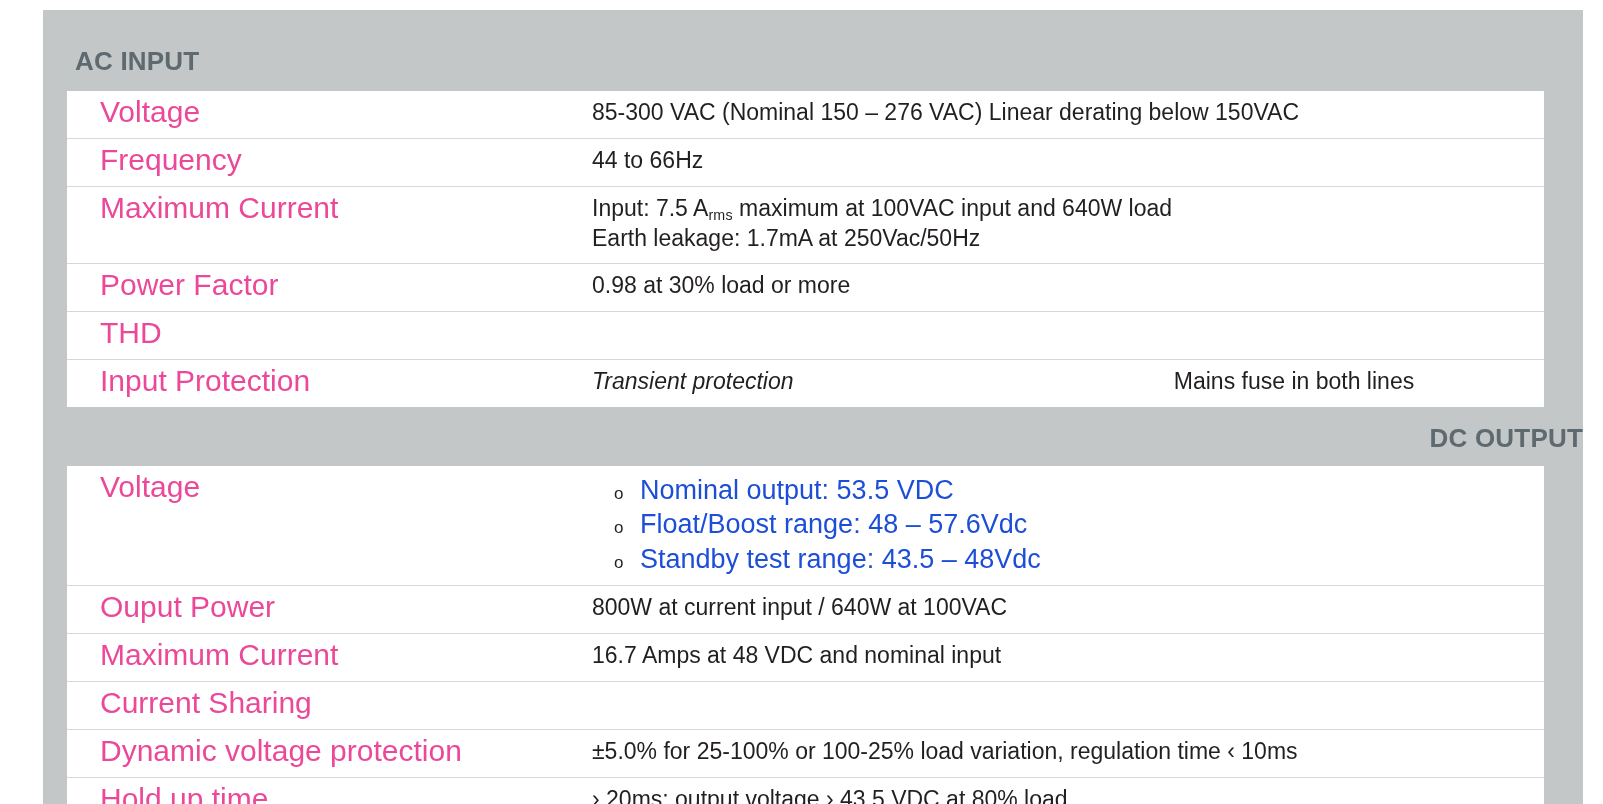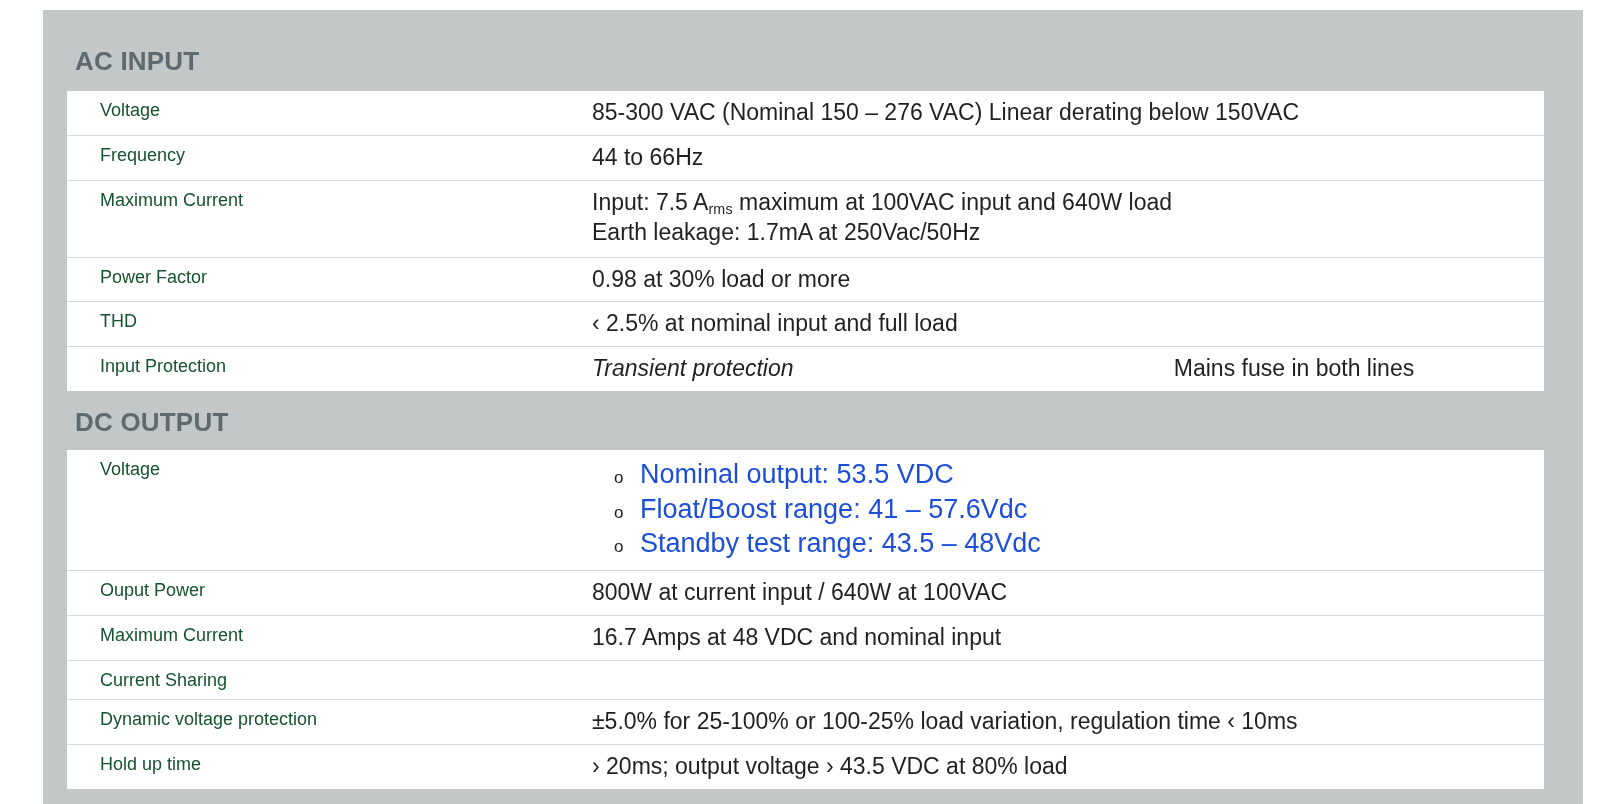--- a/index.html
+++ b/index.html
@@ -43,21 +43,21 @@
   
   .section-heading {
     font-size: 26px;
     font-weight: bold;
     color: #5e6a70;
     letter-spacing: 0.2px;
     padding-left: 32px;
     box-sizing: border-box;
   }
   .sec-ac { padding-top: 36px; padding-bottom: 14px; }
-  .sec-dc { padding-top: 16px; padding-bottom: 12px; }
+  .sec-dc { padding-top: 16px; padding-bottom: 12px; text-align: right; }
 
   
   .table {
     width: 1477px;
     margin-left: 24px;
     background: #ffffff;
     border-collapse: collapse;
     box-sizing: border-box;
   }
 
@@ -66,23 +66,23 @@
     width: 100%;
     box-sizing: border-box;
     border-bottom: 1px solid #d6d8d9;
   }
   .row:last-child { border-bottom: none; }
 
   .cell-label {
     width: 525px;
     flex: 0 0 525px;
     box-sizing: border-box;
-    padding: 8px 0 7px 33px;
-    font-size: 18px;
-    color: #14532d;
+    padding: 1px 0 7px 33px;
+    font-size: 30px;
+    color: #ec4899;
     line-height: 1.30;
   }
 
   .cell-value {
     flex: 1 1 auto;
     box-sizing: border-box;
     padding: 7px 8px 7px 0;
     font-size: 23px;
     color: #231f20;
     line-height: 1.30;
@@ -173,23 +173,20 @@
 
       <div class="row">
         <div class="cell-label">Power Factor</div>
         <div class="cell-value">
           <span class="line">0.98 at 30% load or more</span>
         </div>
       </div>
 
       <div class="row">
         <div class="cell-label">THD</div>
-        <div class="cell-value">
-          <span class="line">‹ 2.5% at nominal input and full load</span>
-        </div>
       </div>
 
       <div class="row">
         <div class="cell-label">Input Protection</div>
         <div class="cell-value">
           <div class="val-cols">
             <div class="val-col-a">Transient protection</div>
             <div class="val-col-b">Mains fuse in both lines</div>
           </div>
         </div>
@@ -204,21 +201,21 @@
       <div class="row">
         <div class="cell-label">Voltage</div>
         <div class="cell-value tall">
           <div class="bullets">
             <div class="bullet-row">
               <span class="bullet-marker">o</span>
               <span class="bullet-text">Nominal output: 53.5 VDC</span>
             </div>
             <div class="bullet-row">
               <span class="bullet-marker">o</span>
-              <span class="bullet-text">Float/Boost range: 41 – 57.6Vdc</span>
+              <span class="bullet-text">Float/Boost range: 48 – 57.6Vdc</span>
             </div>
             <div class="bullet-row">
               <span class="bullet-marker">o</span>
               <span class="bullet-text">Standby test range: 43.5 – 48Vdc</span>
             </div>
           </div>
         </div>
       </div>
 
       <div class="row">

